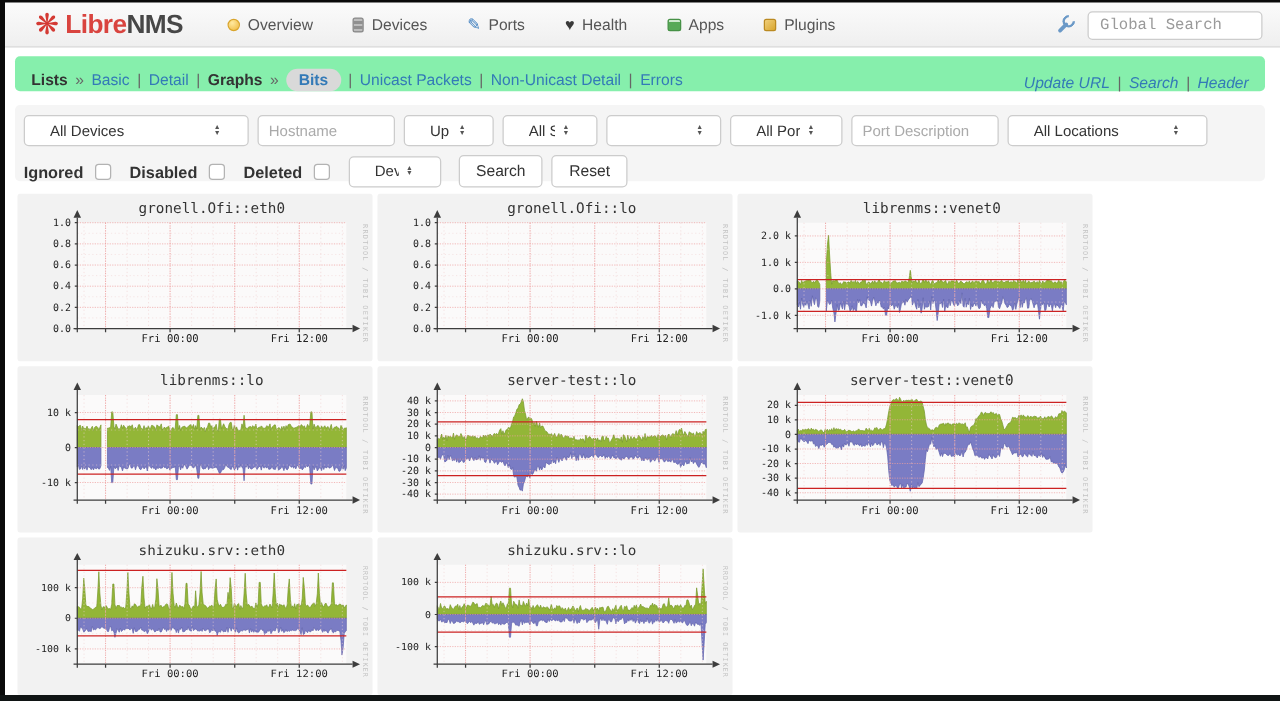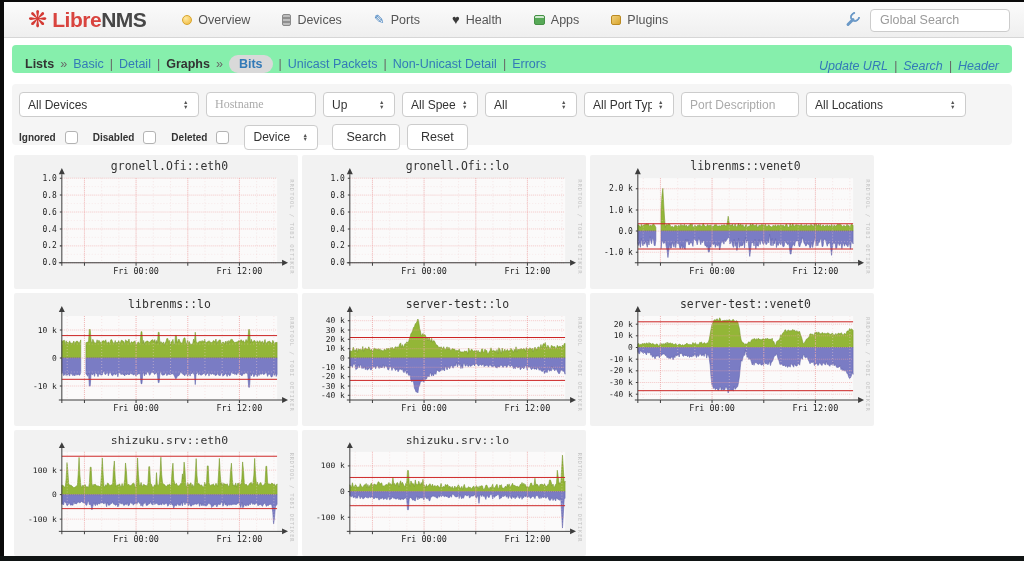--- a/index.html
+++ b/index.html
@@ -40,21 +40,21 @@
      background:linear-gradient(135deg,#f0cf7a,#d9a62e); border:1px solid #bb8a22; }
   .nav-right { position:absolute; right:14px; top:0; height:36px; display:flex; align-items:center; gap:12px; }
   .wrench-icon { position:relative; width:15px; height:15px; cursor:pointer; }
   .wrench-icon::before { content:""; position:absolute; left:6px; top:4px; width:3px; height:10px;
      background:#6b99c7; border-radius:2px; transform:rotate(45deg); }
   .wrench-icon::after { content:""; position:absolute; left:7px; top:-1px; width:6px; height:6px;
      border:2px solid #6b99c7; border-radius:50%; border-top-color:transparent; transform:rotate(45deg); }
   .global-search {
     width:140px; height:23px; border:1px solid #ccc; border-radius:4px;
     padding:0 9px; font-size:12.5px; color:#a21caf; background:#fff; outline:none;
-    font-family:Liberation Sans, sans-serif;
+    font-family:Liberation Mono, monospace;
   }
   .global-search::placeholder { color:#9a9a9a; }
 
   
   .bc-bar {
     position:absolute; top:45px; left:12px; right:12px; height:28px;
     background:#86efac; border-radius:4px;
     display:flex; align-items:flex-end; padding:0 13px; font-size:12.5px; color:#444;
   }
   .bc-left { display:flex; align-items:center; gap:6px; flex-wrap:nowrap; }
@@ -66,30 +66,30 @@
 
   
   .filters {
     position:absolute; top:84px; left:12px; right:12px; height:61px;
     background:#f5f5f5; border-radius:4px; padding:8px 7px 7px 7px;
   }
   .f-row { display:flex; align-items:center; gap:7px; }
   .f-row2 { margin-top:7px; }
   .ctl {
     height:25px; background:#fff; border:1px solid #ccc; border-radius:4px;
-    display:flex; align-items:center; padding:0 8px; font-size:12px; color:#333; cursor:pointer;
+    display:flex; align-items:center; padding:0 20px; font-size:12px; color:#333; cursor:pointer;
   }
   .ctl .val { flex:1; white-space:nowrap; overflow:hidden; }
   .sel-arrow { width:7px; font-size:5.5px; line-height:4.5px; color:#555; word-break:break-all; margin-left:6px; }
   .f-input {
     height:25px; background:#fff; border:1px solid #ccc; border-radius:4px;
     padding:0 8px; font-size:12px; color:#333; outline:none; font-family:"Liberation Sans", sans-serif;
   }
   .f-input::placeholder { color:#aaa; }
-  .cb-label { font-weight:bold; font-size:10px; color:#333; margin-right:2px; }
+  .cb-label { font-weight:bold; font-size:13px; color:#333; margin-right:2px; }
   .cb { width:13px; height:13px; background:#fff; border:1px solid #b3b3b3; border-radius:3px; margin-right:8px; cursor:pointer; }
   .btn {
     height:26px; padding:0 13px; background:#fff; border:1px solid #ccc; border-radius:4px;
     font-size:12.5px; color:#333; cursor:pointer; font-family:"Liberation Sans", sans-serif;
   }
 
   
   .graphs {
     position:absolute; top:155px; left:14px;
     display:grid; grid-template-columns:repeat(3,284px);
@@ -168,21 +168,21 @@
       <span class="bc-link">Header</span>
     </div>
 </div>
 
 <div class="filters">
   <div class="f-row" id="filter-row1">
       <div class="ctl" style="width: 180px;">
         <span class="val">All Devices</span>
         <span class="sel-arrow">▲▼</span>
       </div>
-      <input class="f-input" placeholder="Hostname" style="width: 110px; font-family: Liberation Serif, serif;">
+      <input class="f-input" placeholder="Hostname" style="width: 110px;">
       <div class="ctl" style="width: 72px;">
         <span class="val">Up</span>
         <span class="sel-arrow">▲▼</span>
       </div>
       <div class="ctl" style="width: 76px;">
         <span class="val">All Speeds</span>
         <span class="sel-arrow">▲▼</span>
       </div>
       <div class="ctl" style="width: 92px; gap: 45px;">
         <span class="val">All Media</span>

